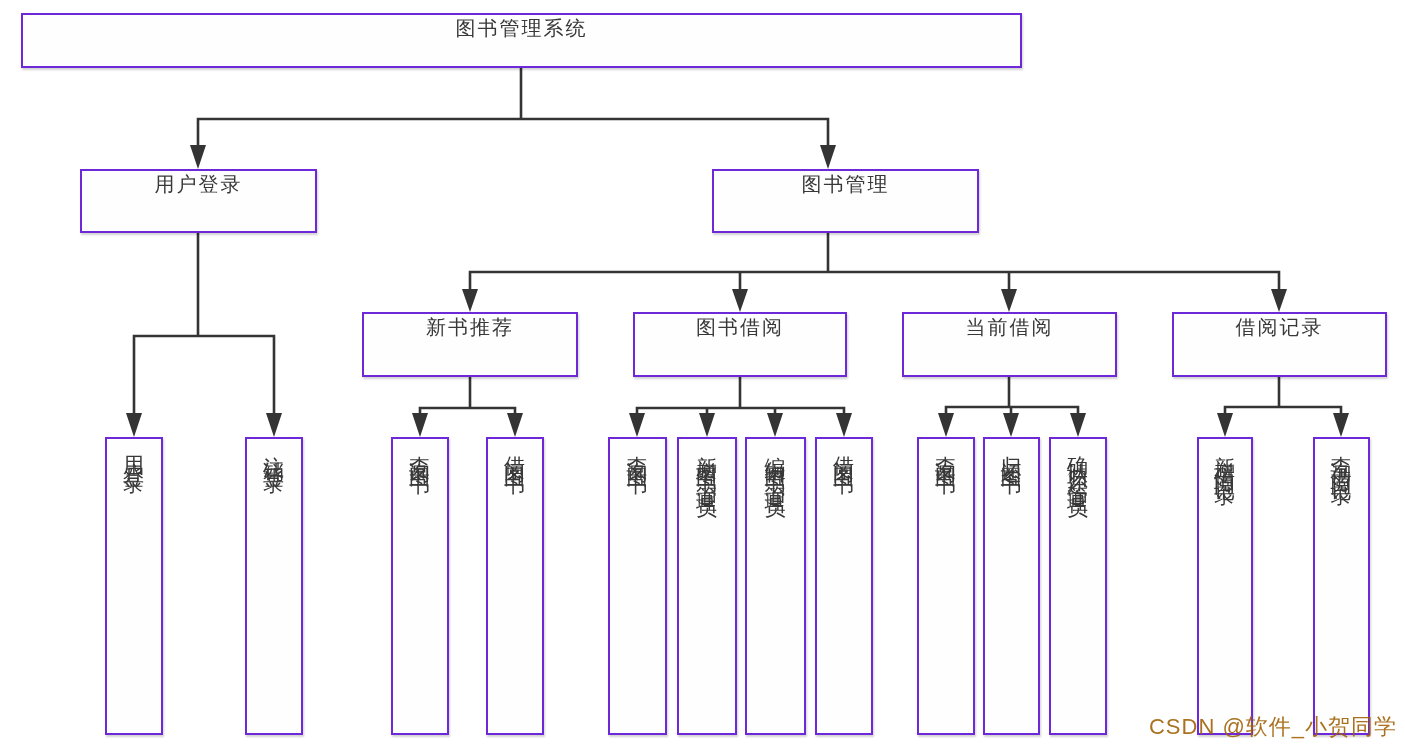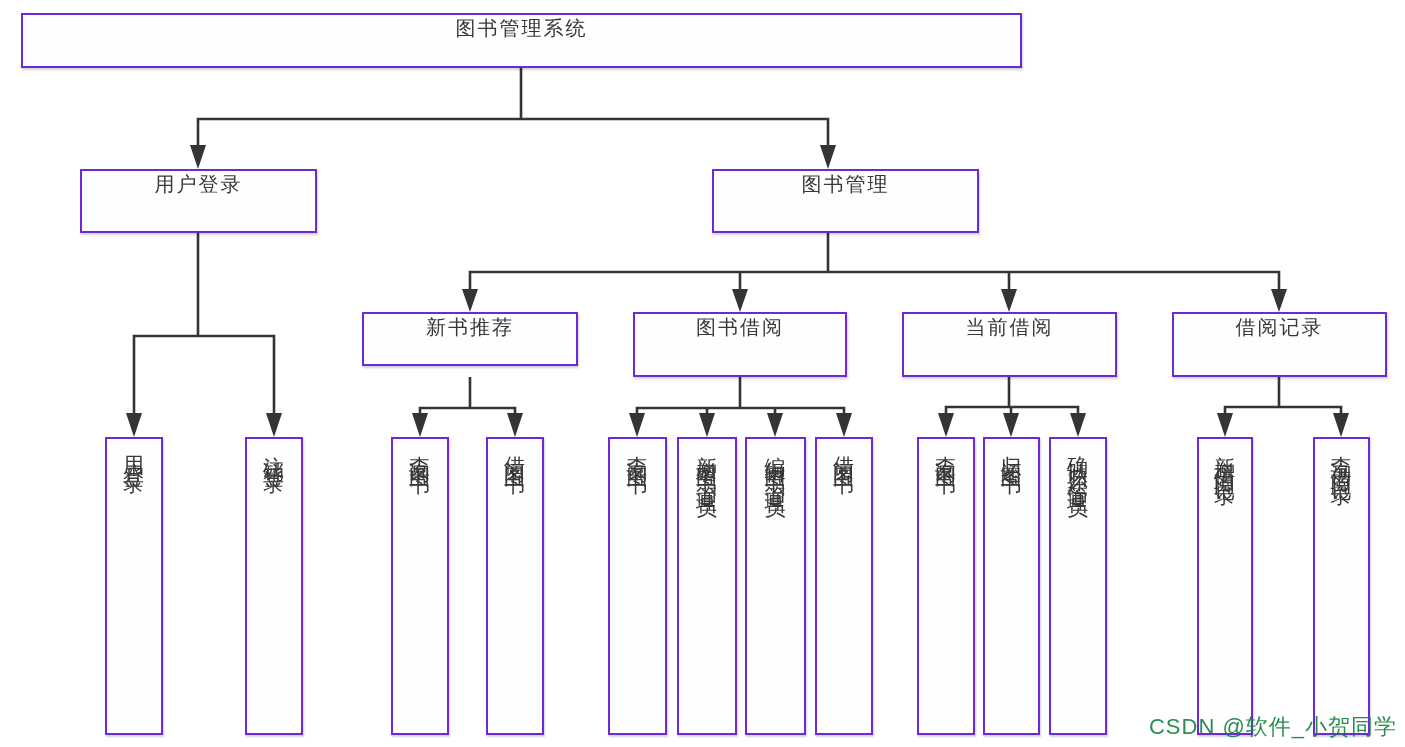--- a/index.html
+++ b/index.html
@@ -13,21 +13,21 @@
     border:2px solid #6d28d9;display:flex;align-items:flex-start;justify-content:center;
     box-shadow:1px 2px 2px rgba(0,0,0,0.18);
   }
   .node span{display:block;font-size:20px;letter-spacing:2px;white-space:nowrap;}
   .leaf span{
     writing-mode:vertical-rl;text-orientation:mixed;
     font-size:21px;letter-spacing:6px;white-space:normal;line-height:1;
   }
   .watermark{
     position:absolute;right:8px;top:712px;font-size:22px;letter-spacing:1px;
-    color:#15803d;opacity:0.9;z-index:5;white-space:nowrap;
+    color:#a16207;opacity:0.9;z-index:5;white-space:nowrap;
   }
 </style>
 </head>
 <body>
 
 <div class="stage">
 
   <svg class="wires" viewBox="0 0 1405 747" xmlns="http://www.w3.org/2000/svg">
     <g stroke="#343434" stroke-width="2.6" fill="none">
 
@@ -87,21 +87,21 @@
     <span>图书管理系统</span>
   </div>
 
   <div class="node" style="left:80px;top:169px;width:237px;height:64px">
     <span>用户登录</span>
   </div>
   <div class="node" style="left:712px;top:169px;width:267px;height:64px">
     <span>图书管理</span>
   </div>
 
-  <div class="node" style="left:362px;top:312px;width:216px;height:54px">
+  <div class="node" style="left:362px;top:312px;width:216px;height:65px">
     <span>新书推荐</span>
   </div>
   <div class="node" style="left:902px;top:312px;width:215px;height:65px">
     <span>当前借阅</span>
   </div>
   <div class="node" style="left:633px;top:312px;width:214px;height:65px">
     <span>图书借阅</span>
   </div>
   <div class="node" style="left:1172px;top:312px;width:215px;height:65px">
     <span>借阅记录</span>

